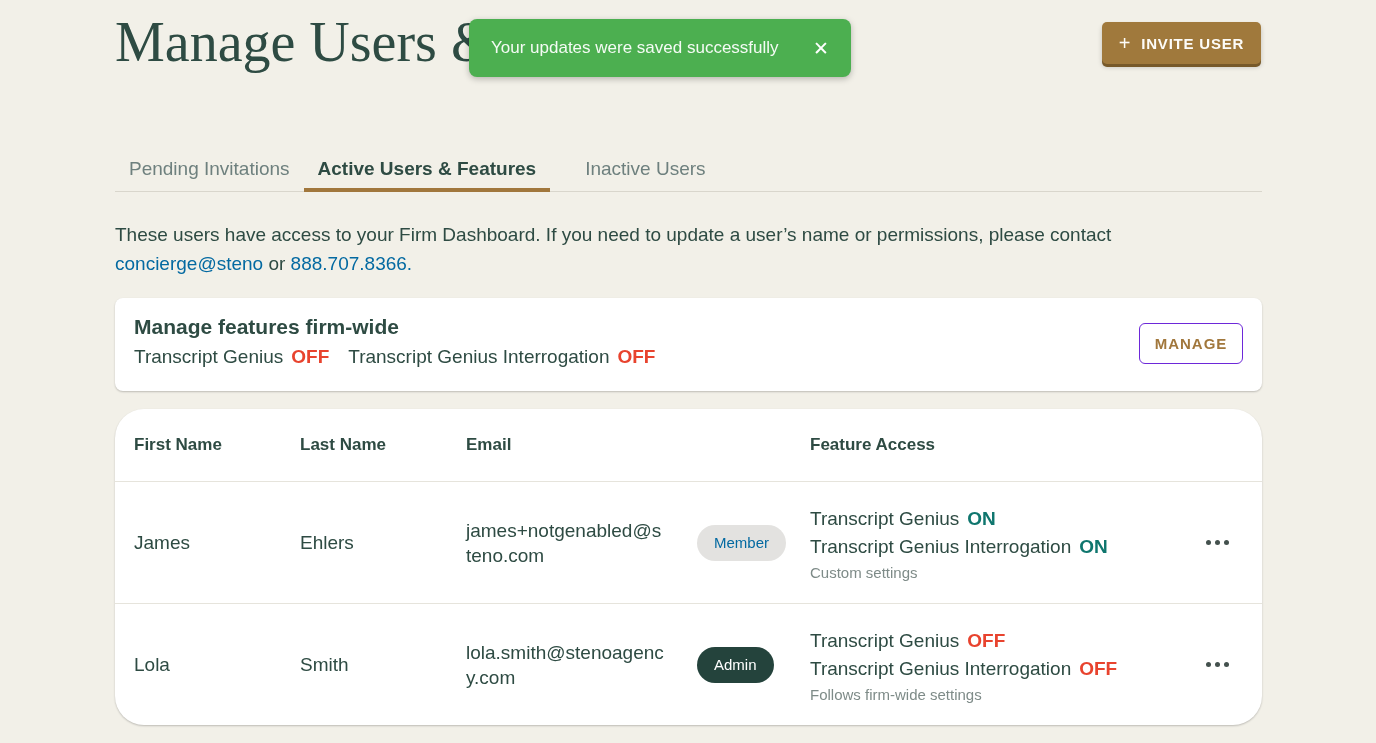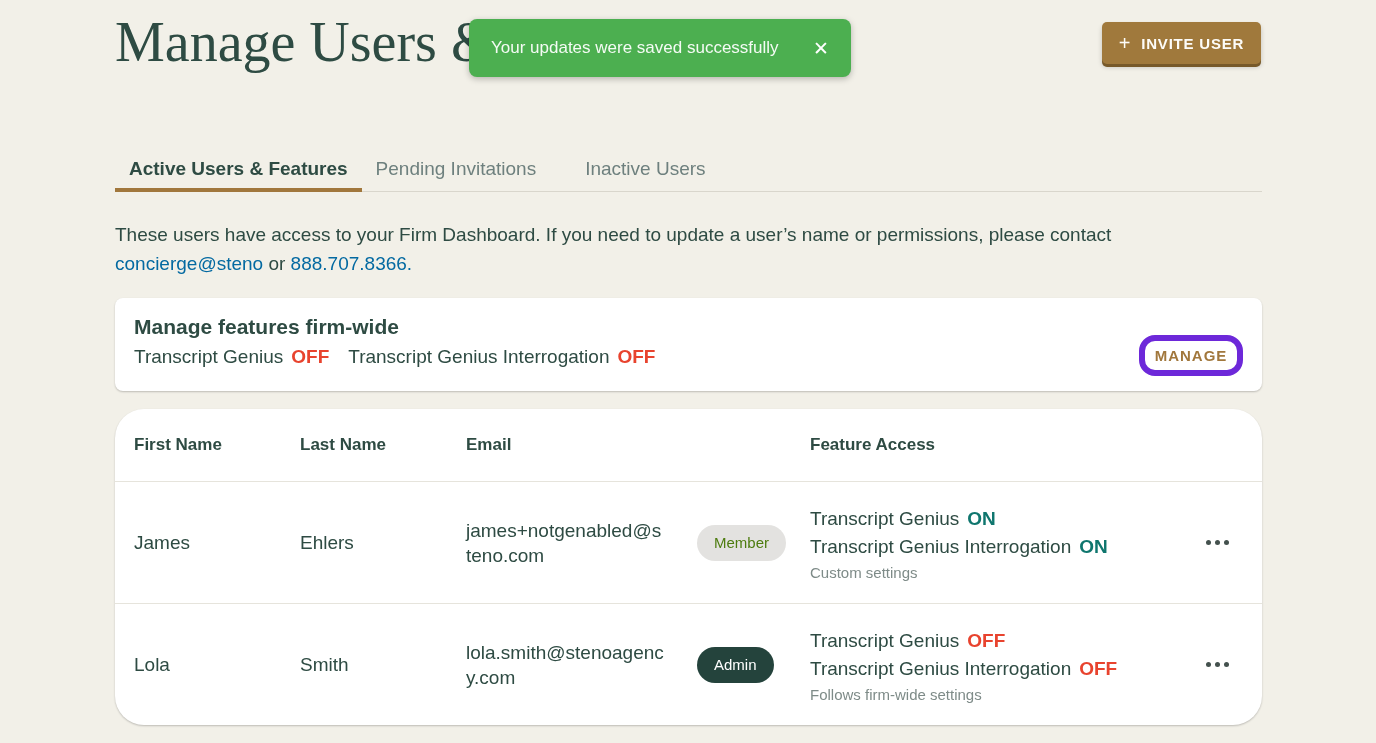--- a/index.html
+++ b/index.html
@@ -70,41 +70,41 @@
   }
   .firmwide-card { top:298px; height:93px; padding:17px 19px; }
   .firmwide-title { font-size:21px; font-weight:bold; color:#2e4b43; }
   .firmwide-features { display:flex; gap:19px; margin-top:7px; font-size:19px; }
   .feature-line { white-space:nowrap; }
   .status { font-weight:bold; margin-left:8px; }
   .status.on  { color:#0f766e; }
   .status.off { color:#e8432e; }
   .manage-btn {
     position:absolute; right:19px; top:25px; width:104px; height:41px;
-    background:#ffffff; border:6px solid #6d28d9; border-radius:16px;
+    background:#ffffff; border:1px solid #6d28d9; border-radius:6px;
     color:#a1773c; font-family:"Liberation Sans", sans-serif;
-    font-size:15px; font-weight:bold; letter-spacing:1px; cursor:pointer;margin-top:12px;
+    font-size:15px; font-weight:bold; letter-spacing:1px; cursor:pointer;
   }
   
   .table-card { top:409px; height:316px; overflow:hidden;border-radius:29px; }
   .t-row { display:flex; align-items:center; padding-left:19px; }
   .t-head { height:72px; font-size:17px; font-weight:bold; }
   .t-body-row { height:122px; border-top:1px solid #e6e4dc; font-size:19px; }
   .c1 { width:166px; }
   .c2 { width:166px; }
   .c3 { width:231px; }
   .c4 { width:113px; }
   .c5 { flex:1; }
   .c6 { width:90px; display:flex; justify-content:center; }
   .email-text { display:block; width:200px; word-break:break-all; line-height:25px; }
   .badge {
     display:inline-block; padding:9px 17px; border-radius:20px;
     font-size:15px; line-height:1.2;
   }
-  .badge.member { background:#e3e2e0; color:#4d7c0f; }
+  .badge.member { background:#e3e2e0; color:#0369a1; }
   .badge.admin  { background:#24433c; color:#ffffff; }
   .feature-block .feature-line { line-height:28px; }
   .settings-note { font-size:15px; color:#7e8b88; margin-top:3px; }
   .dots { display:flex; gap:4px; cursor:pointer; padding:8px 4px; }
   .dot { width:5px; height:5px; border-radius:50%; background:#44514e; }
 </style>
 </head>
 <body>
 
 <h1 class="page-title">Manage Users &amp; Features</h1>
@@ -113,22 +113,22 @@
   <span class="toast-msg">Your updates were saved successfully</span>
   <span class="toast-close">✕</span>
 </div>
 
 <button class="invite-btn">
   <span class="plus-icon">+</span>
   <span>INVITE USER</span>
 </button>
 
 <div class="tab-bar">
+  <div class="tab">Pending Invitations</div>
   <div class="tab active">Active Users &amp; Features</div>
-  <div class="tab">Pending Invitations</div>
   <div class="tab spaced">Inactive Users</div>
 </div>
 
 <p class="description"><span>These users have access to your Firm Dashboard. If you need to update a user’s name or permissions, please contact </span><a class="link">concierge@steno</a><span> or </span><a class="link">888.707.8366.</a></p>
 
 <div class="card firmwide-card">
   <div class="firmwide-title">Manage features firm-wide</div>
   <div class="firmwide-features">
     <span class="feature-line"><span>Transcript Genius</span><span class="status off">OFF</span></span>
     <span class="feature-line"><span>Transcript Genius Interrogation</span><span class="status off">OFF</span></span>

